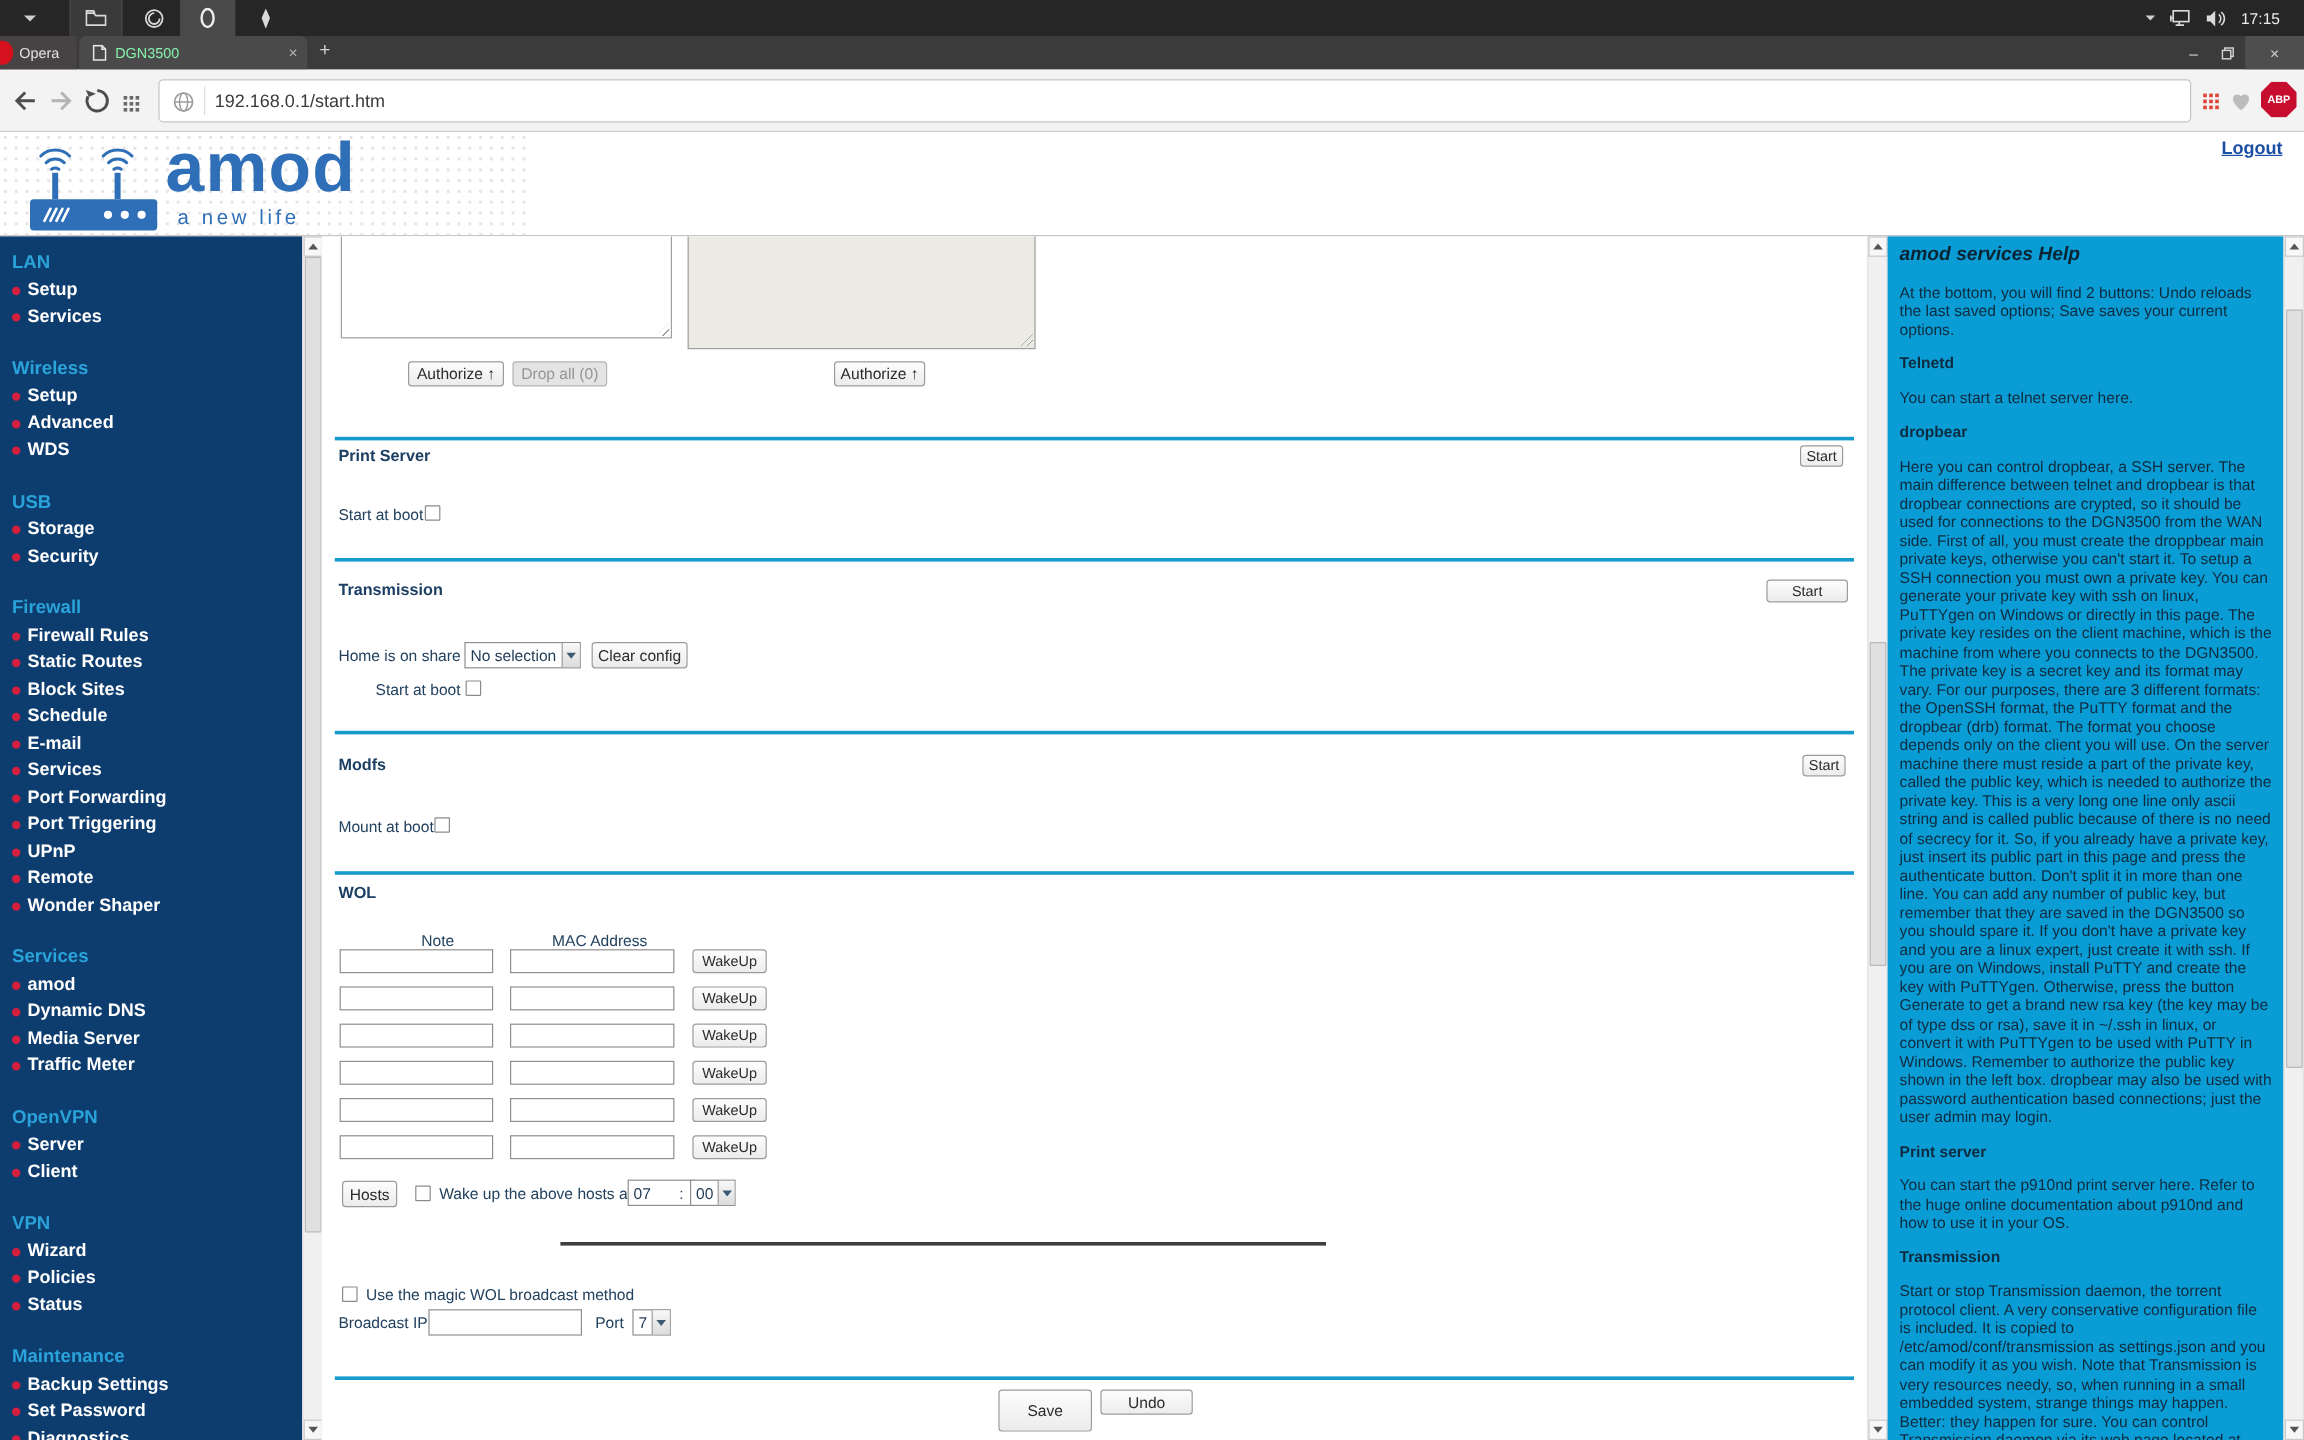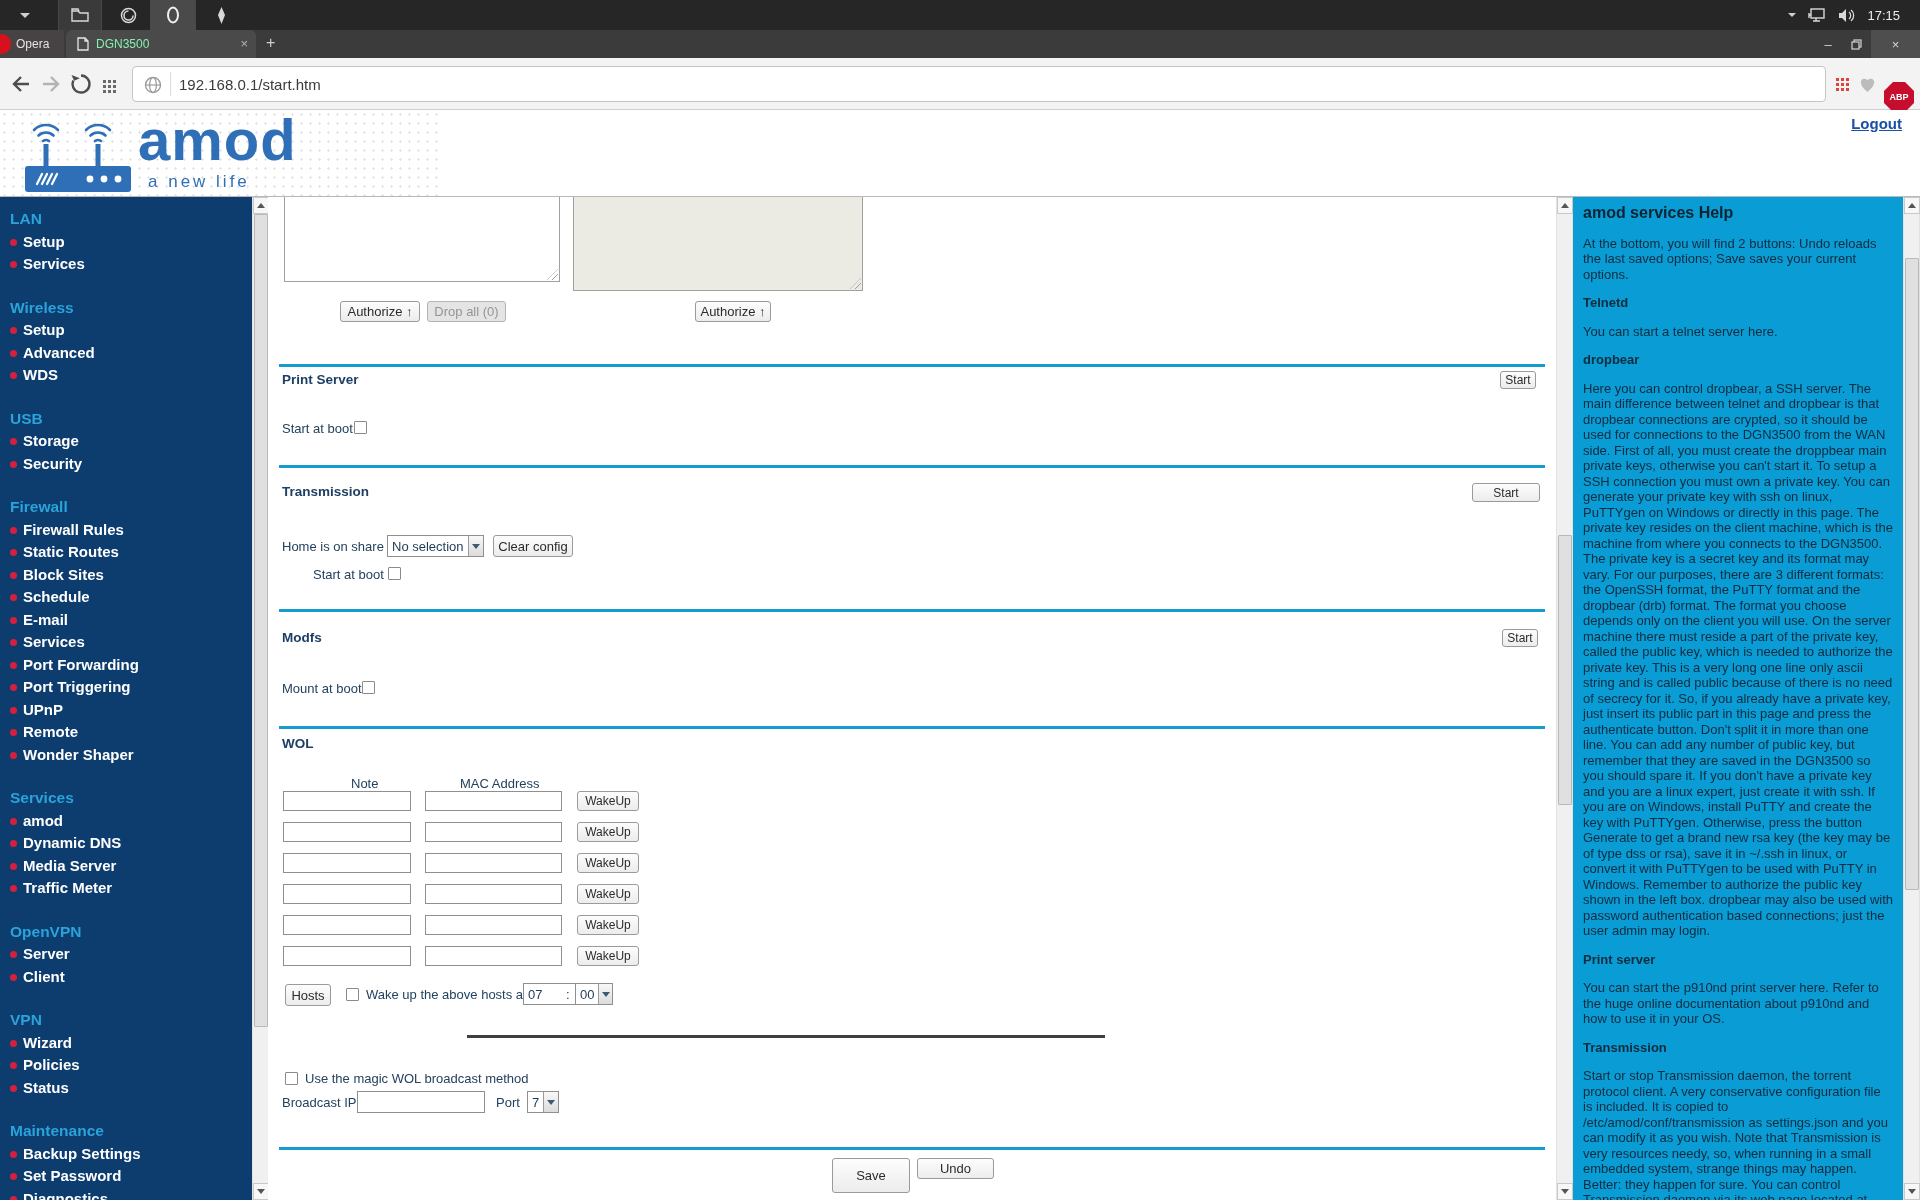--- a/index.html
+++ b/index.html
@@ -30,21 +30,21 @@
   .win-btn { position:absolute; top:0; height:28px; color:#d5d5d5; font-size:13px; display:flex; align-items:center; justify-content:center; }
 
   
   .toolbar { position:absolute; left:0; top:58px; width:1920px; height:52px; background:#f3f3f3; border-bottom:1px solid #cfcfcf; }
   .urlbar { position:absolute; left:132px; top:8px; width:1694px; height:36px; background:#fff; border:1px solid #c5c5c5; border-radius:4px; }
   .url-text { position:absolute; left:46px; top:9px; font-size:15px; color:#3b3b3b; }
   .url-sep { position:absolute; left:37px; top:5px; width:1px; height:24px; background:#dcdcdc; }
   .grid9 { width:13px; height:13px; display:grid; grid-template-columns:repeat(3,3px); grid-template-rows:repeat(3,3px); gap:2px; }
   .grid9 i { background:#6a6a6a; }
   .grid9.red i { background:#df4436; }
-  .abp { position:absolute; left:1884px; top:24px; width:30px; height:30px; background:#c60d2e; color:#fff;
+  .abp { position:absolute; left:1884px; top:10px; width:30px; height:30px; background:#c60d2e; color:#fff;
     font-size:9px; font-weight:bold; display:flex; align-items:center; justify-content:center;
     clip-path:polygon(30% 0,70% 0,100% 30%,100% 70%,70% 100%,30% 100%,0 70%,0 30%); }
 
   
   .header { position:absolute; left:0; top:110px; width:1920px; height:87px; background:#fff; border-bottom:1px solid #b9b9b9; }
   .dots { position:absolute; left:0; top:0; width:440px; height:86px;
     background-image:radial-gradient(#dedede 1.3px, transparent 1.4px); background-size:9px 9px; opacity:.8; }
   .brand { position:absolute; left:138px; top:-4px; font-size:58px; font-weight:bold; color:#2e6fb7; letter-spacing:1px; }
   .tagline { position:absolute; left:148px; top:62px; font-size:17px; letter-spacing:3px; color:#2e6fb7; }
   .logout { position:absolute; right:18px; top:5px; font-size:15px; font-weight:bold; color:#1a4fa5; text-decoration:underline; }
@@ -90,21 +90,21 @@
   .wol-row { position:absolute; left:0; width:100%; height:22px; }
   .wol-row input.note { position:absolute; left:15px; top:0; width:128px; }
   .wol-row input.mac { position:absolute; left:157px; top:0; width:137px; }
   .wol-row button { position:absolute; left:309px; top:0; width:62px; height:20px; }
 
   
   .help { position:absolute; left:1573px; top:197px; width:330px; height:1003px; background:#0a9cd4; color:#0e2c40;
     padding:8px 10px; overflow:hidden; }
   .hp { font-size:13px; line-height:15.5px; margin-bottom:13px; }
   .hp.h { font-weight:bold; }
-  .hp.title { font-size:16px; font-weight:bold; margin-bottom:15px; color:#0a2433; }
+  .hp.title { font-size:16px; font-weight:bold; margin-bottom:15px; color:#0a2433;font-style:italic; }
 
   svg { display:block; }
 </style>
 </head>
 <body>
 
 <div class="screen">
 
   <div class="taskbar">
     <div class="tb-chevron"></div>

